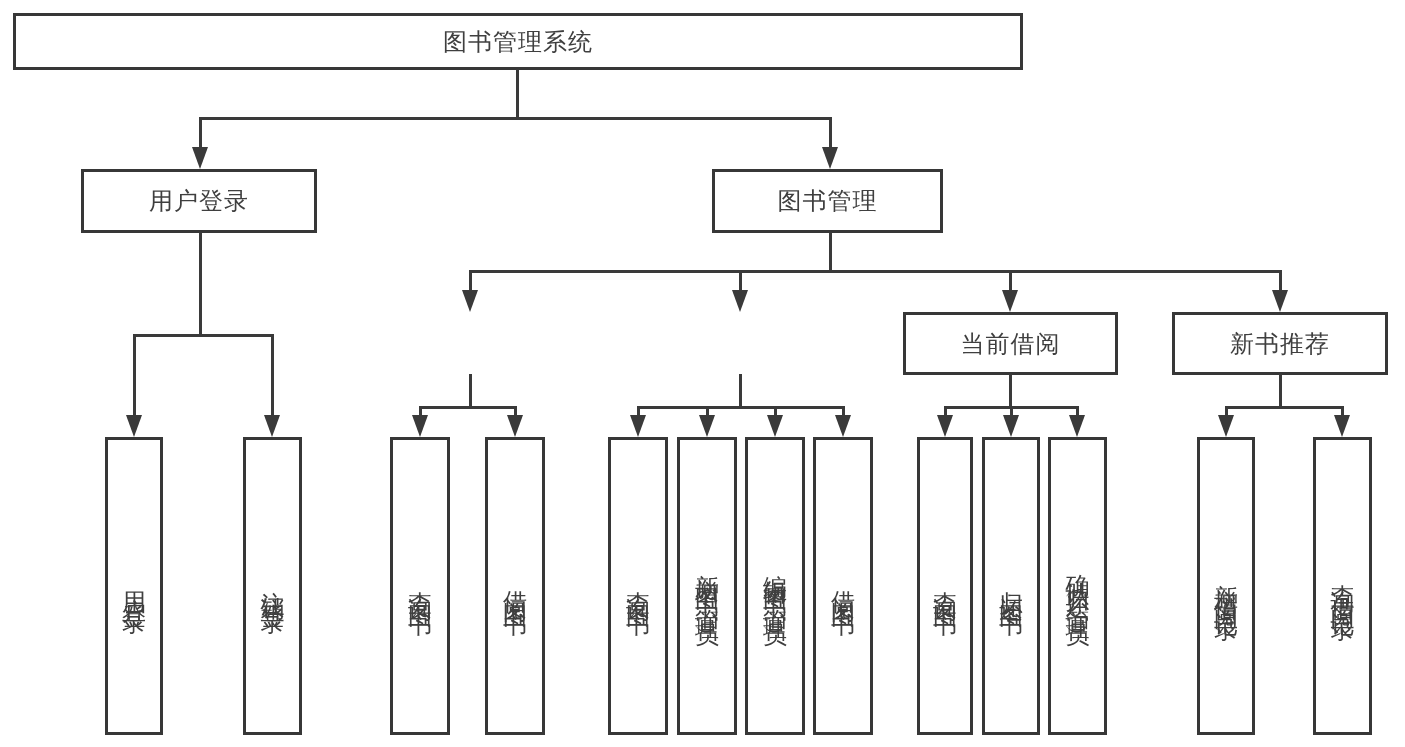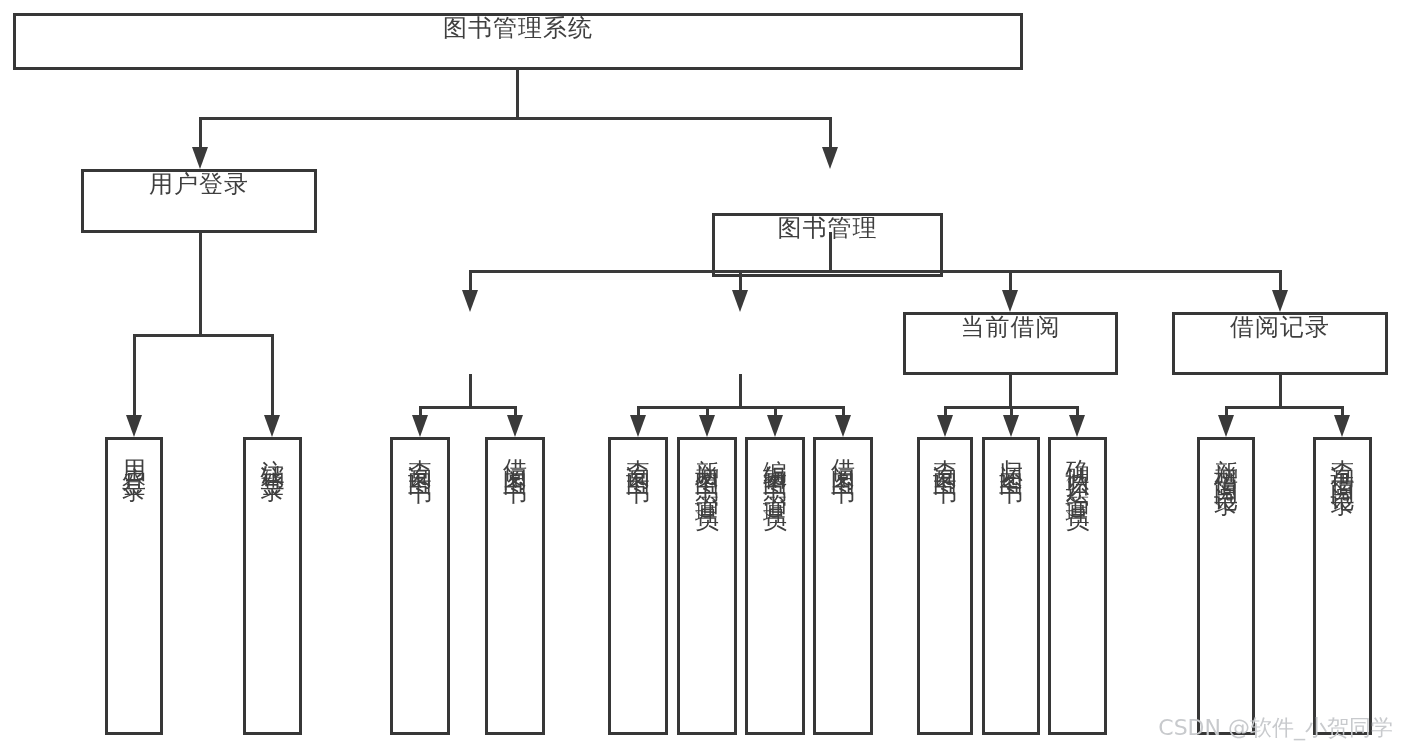--- a/index.html
+++ b/index.html
@@ -20,20 +20,21 @@
     background: var(--background);
     overflow: hidden;
   }
 
   
   .box {
     position: absolute;
     border: 3px solid var(--border);
     background: var(--background);
     display: flex;
+    align-items: center;
     justify-content: center;
     overflow: hidden;
   }
   .hlabel {
     font-size: 24px;
     letter-spacing: 1px;
     color: var(--text);
     white-space: nowrap;
     line-height: 1;
   }
@@ -82,32 +83,32 @@
 <div class="canvas">
 
   <div class="box" style="left:13px; top:13px; width:1010px; height:57px;">
     <span class="hlabel">图书管理系统</span>
   </div>
 
   <div class="box" style="left:81px; top:169px; width:236px; height:64px;">
     <span class="hlabel">用户登录</span>
   </div>
 
-  <div class="box" style="left:712px; top:169px; width:231px; height:64px;margin-top:44px;">
+  <div class="box" style="left:712px; top:169px; width:231px; height:64px;">
     <span class="hlabel">图书管理</span>
   </div>
 
 
 
   <div class="box" style="left:903px; top:312px; width:215px; height:63px;">
     <span class="hlabel">当前借阅</span>
   </div>
 
   <div class="box" style="left:1172px; top:312px; width:216px; height:63px;">
-    <span class="hlabel">借阅记录</span>
+    <span class="hlabel">新书推荐</span>
   </div>
 
   <div class="box leaf" style="left:105px; width:58px;">
     <span class="vtext">用户登录</span>
   </div>
   <div class="box leaf" style="left:243px; width:59px;">
     <span class="vtext">注销登录</span>
   </div>
   <div class="box leaf" style="left:390px; width:60px;">
     <span class="vtext">查询图书</span>
@@ -195,15 +196,14 @@
   <div class="vline" style="left:1076px; top:406px; height:12px;"></div>
   <div class="arrow" style="left:1069px; top:415px;"></div>
 
   <div class="vline" style="left:1279px; top:374px; height:34px;"></div>
   <div class="hline" style="left:1225px; top:406px; width:119px;"></div>
   <div class="vline" style="left:1225px; top:406px; height:12px;"></div>
   <div class="arrow" style="left:1218px; top:415px;"></div>
   <div class="vline" style="left:1341px; top:406px; height:12px;"></div>
   <div class="arrow" style="left:1334px; top:415px;"></div>
 
-  <div class="watermark">CSDN @软件_小贺同学</div>
 
 </div>
 
 </body></html>

